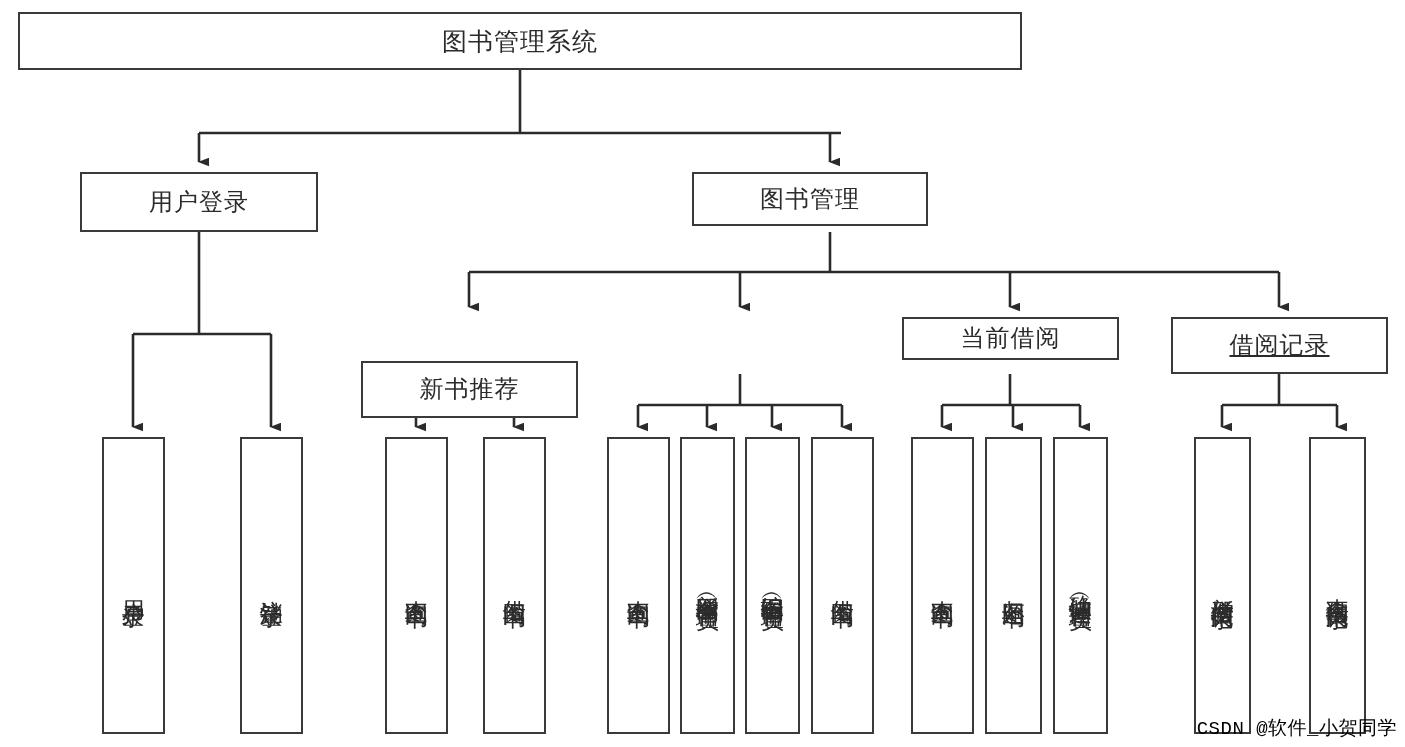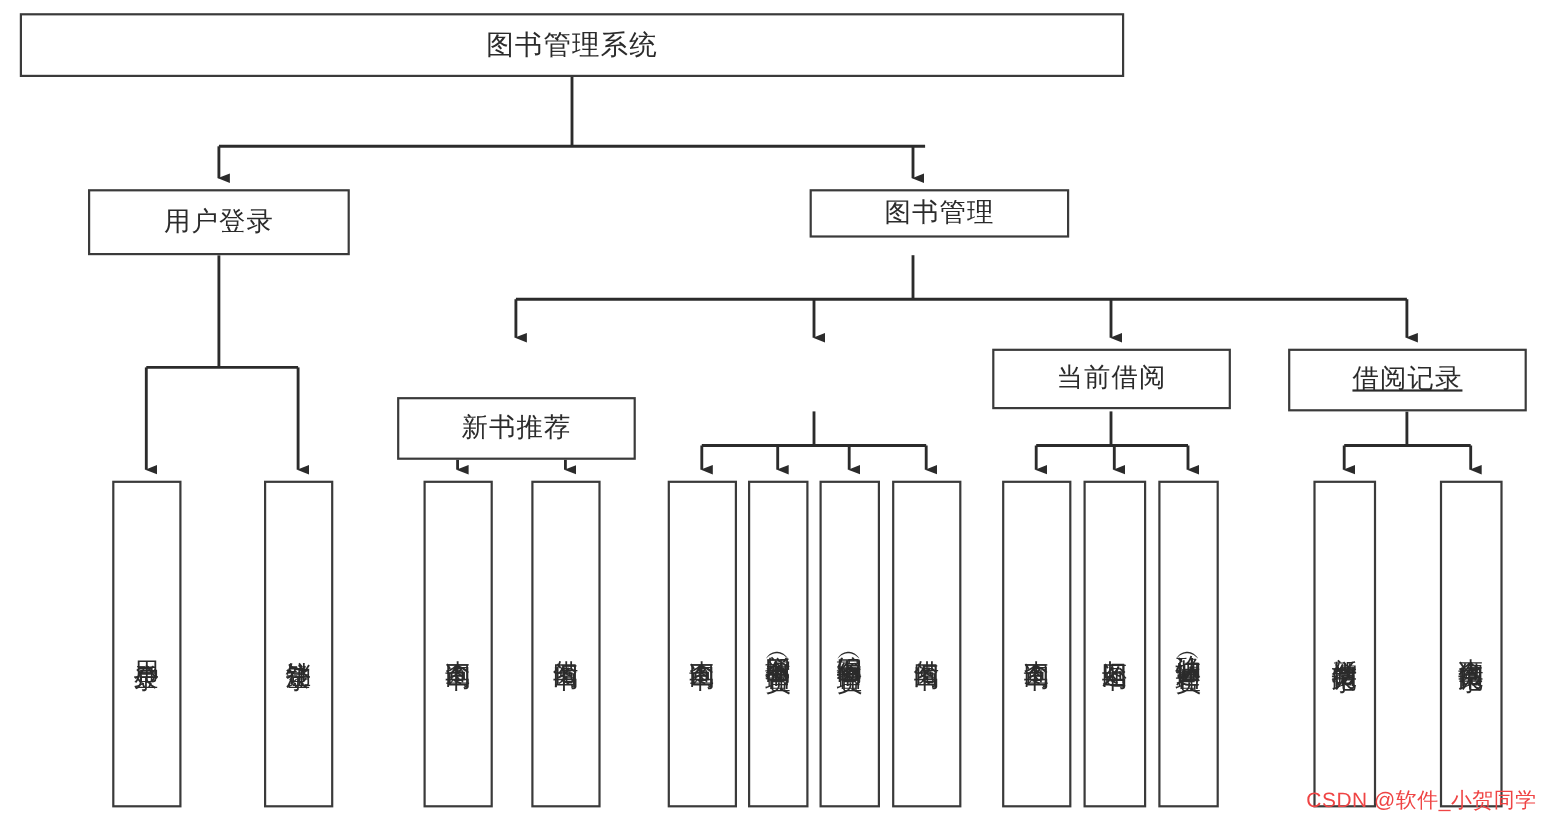--- a/index.html
+++ b/index.html
@@ -53,24 +53,24 @@
     display: block;
     text-align: center;
     white-space: nowrap;
   }
   .node.root { font-size: 25px; }
   .watermark {
     position: absolute;
     right: 8px;
     bottom: 6px;
     font-size: 19px;
-    color: #ef4444;
+    color: #000000;
     letter-spacing: 0.5px;
     white-space: nowrap;
-    font-family: Liberation Sans, sans-serif;
+    font-family: Liberation Mono, monospace;
   }
 </style>
 </head>
 <body>
 
 <div id="diagram-root">
 
   <svg id="connector-layer" viewBox="0 0 1405 747" width="1405" height="747" xmlns="http://www.w3.org/2000/svg">
     <defs>
       <marker id="arrowhead" markerWidth="9" markerHeight="11" refX="4.5" refY="10" orient="auto" markerUnits="userSpaceOnUse">
@@ -121,28 +121,28 @@
     </g>
   </svg>
 
   <div class="node horiz root" style="left: 18px; top: 12px; width: 1004px; height: 58px;">
     <span>图书管理系统</span>
   </div>
 
   <div class="node horiz" style="left: 80px; top: 172px; width: 238px; height: 60px;">
     <span>用户登录</span>
   </div>
-  <div class="node horiz" style="left: 736px; top: 172px; width: 236px; height: 44px;">
+  <div class="node horiz" style="left: 692px; top: 172px; width: 236px; height: 54px;">
     <span>图书管理</span>
   </div>
 
   <div class="node horiz" style="left: 361px; top: 317px; width: 217px; height: 57px; margin-top: 44px;">
     <span>新书推荐</span>
   </div>
-  <div class="node horiz" style="left: 902px; top: 317px; width: 217px; height: 55px;">
+  <div class="node horiz" style="left: 902px; top: 317px; width: 217px; height: 43px;">
     <span>当前借阅</span>
   </div>
   <div class="node horiz" style="left: 1171px; top: 317px; width: 217px; height: 57px; text-decoration: underline;">
     <span>借阅记录</span>
   </div>
 
   <div class="node vert" style="left: 102px; top: 437px; width: 63px; height: 297px;">
     <span class="vlabel">用户登录</span>
   </div>
   <div class="node vert" style="left: 240px; top: 437px; width: 63px; height: 297px;">

